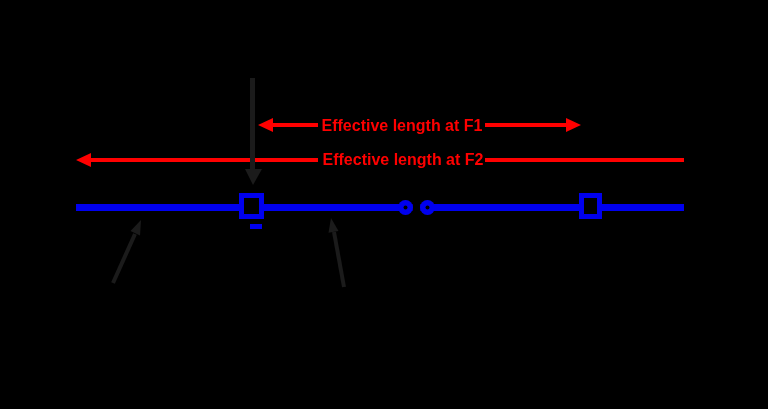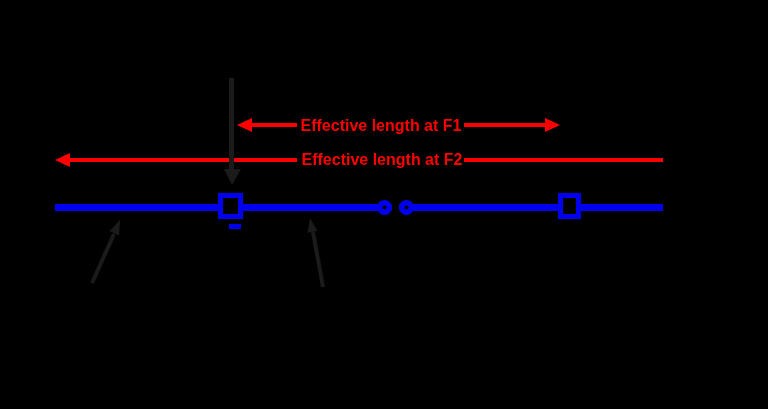--- a/index.html
+++ b/index.html
@@ -8,20 +8,21 @@
     --red:#ff0000;
     --dark:#1b1b1b;
   }
   html,body{margin:0;padding:0;background:var(--bg);}
   .stage{
     position:relative;
     width:663px;height:409px;
     background:var(--bg);
     overflow:hidden;
     font-family:"Liberation Sans", sans-serif;
+    padding-left:21px;
   }
   svg{display:block;}
   .wire{fill:var(--wire);}
   .wire-stroke{stroke:var(--wire);fill:#000000;}
   .bg-fill{fill:var(--bg);}
   .red-fill{fill:var(--red);}
   .dark-fill{fill:var(--dark);}
   .dark-stroke{stroke:var(--dark);}
   .dim-label{
     fill:var(--red);

